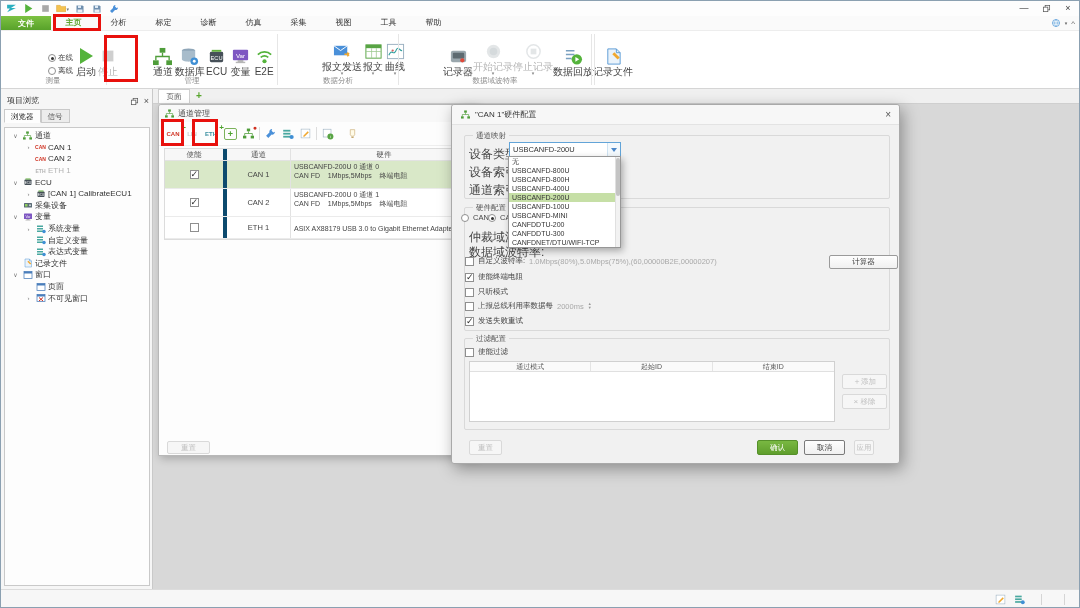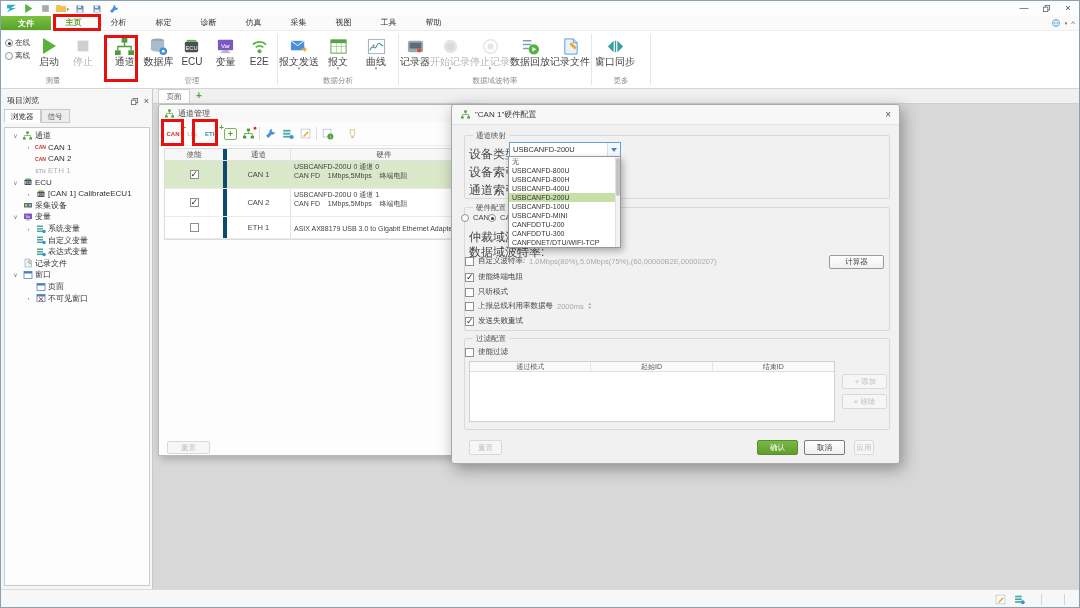--- a/index.html
+++ b/index.html
@@ -14,21 +14,21 @@
 .wctl span{width:22px;height:14px;display:flex;align-items:center;justify-content:center;font-size:9px;color:#444;}
 
 .mb{position:absolute;left:0;top:15px;width:1078px;height:15px;background:#fafafa;display:flex;align-items:center;border-bottom:1px solid #ededed;}
 .mfile{width:50px;height:14px;background:linear-gradient(#7cc142,#58a22a);color:#fff;font-size:8px;display:flex;align-items:center;justify-content:center;font-weight:bold;}
 .mtab{width:45px;text-align:center;font-size:8px;color:#333;height:14px;line-height:14px;}
 .mtab.act{color:#5ca32d;font-weight:bold;}
 .mbright{position:absolute;right:4px;display:flex;align-items:center;gap:4px;font-size:7px;color:#666;}
 
 .ribbon{position:absolute;left:0;top:30px;width:1078px;height:58px;background:#fff;border-bottom:1px solid #d5d5d5;display:flex;}
 .rgroup{display:flex;flex-direction:column;}
-.rbody{display:flex;flex:1;align-items:flex-start;padding-top:2px;}
+.rbody{display:flex;flex:1;align-items:flex-end;padding-top:2px;padding-left:43px;}
 .glabel{height:12px;text-align:center;font-size:7.5px;color:#8a8a8a;line-height:10px;}
 .rsep{width:1px;background:#e6e6e6;margin:3px 1px;}
 .rbtn{width:34px;display:flex;flex-direction:column;align-items:center;padding-top:2px;}
 .rbtn .rlabel{font-size:10px;color:#444;line-height:9px;white-space:nowrap;}
 .rbtn .darrow{font-size:5px;color:#888;line-height:5px;}
 .rbtn.dis .rlabel{color:#b5b5b5;}
 .rbtn.dis svg{opacity:.55;}
 .ric{width:22px;height:22px;display:flex;align-items:center;justify-content:center;}
 .modes{display:flex;flex-direction:column;gap:3px;padding:5px 2px 0 4px;}
 .mode{display:flex;align-items:center;gap:2px;font-size:7.5px;color:#444;white-space:nowrap;}
@@ -480,33 +480,20 @@
               <svg width="19" height="19">
                 <use href="#s-file"></use>
               </svg>
             </span>
             <span class="rlabel">记录文件</span>
           </div>
       </div>
       <div class="glabel">数据域波特率</div>
     </div>
     <div class="rsep"></div>
-    <div class="rgroup" style="width:56px">
-      <div class="rbody">
-        <div class="rbtn" style="width:44px">
-            <span class="ric">
-              <svg width="19" height="19">
-                <use href="#s-sync"></use>
-              </svg>
-            </span>
-            <span class="rlabel">窗口同步</span>
-          </div>
-      </div>
-      <div class="glabel">更多</div>
-    </div>
     <div class="rsep"></div>
   </div>
 
   <div class="sidebar">
     <div class="sbhead">
       <span>项目浏览</span>
       <span class="sbicons" style="top:4px">
         <span>
             <svg width="9" height="9">
               <use href="#s-restore"></use>
@@ -788,21 +775,21 @@
         <span class="rad on"></span>
         <span>CANFD</span>
       </span>
     <span class="dlabel" style="left:17px;top:124px">仲裁域波特率:</span>
     <span class="dlabel" style="left:17px;top:139px">数据域波特率:</span>
     <span class="cbrow" style="left:13px;top:151px">
         <span class="cb"></span>
         <span>自定义波特率:</span>
         <span class="dgray">1.0Mbps(80%),5.0Mbps(75%),(60,00000B2E,00000207)</span>
       </span>
-    <button class="btn" style="position:absolute;left:377px;top:150px;width:55px;height:14px">计算器</button>
+    <button class="btn" style="position:absolute;left:377px;top:150px;width:69px;height:14px">计算器</button>
     <span class="cbrow" style="left:13px;top:167px">
         <span class="cb on"></span>
         <span>使能终端电阻</span>
       </span>
     <span class="cbrow" style="left:13px;top:182px">
         <span class="cb"></span>
         <span>只听模式</span>
       </span>
     <span class="cbrow" style="left:13px;top:196px">
         <span class="cb"></span>

